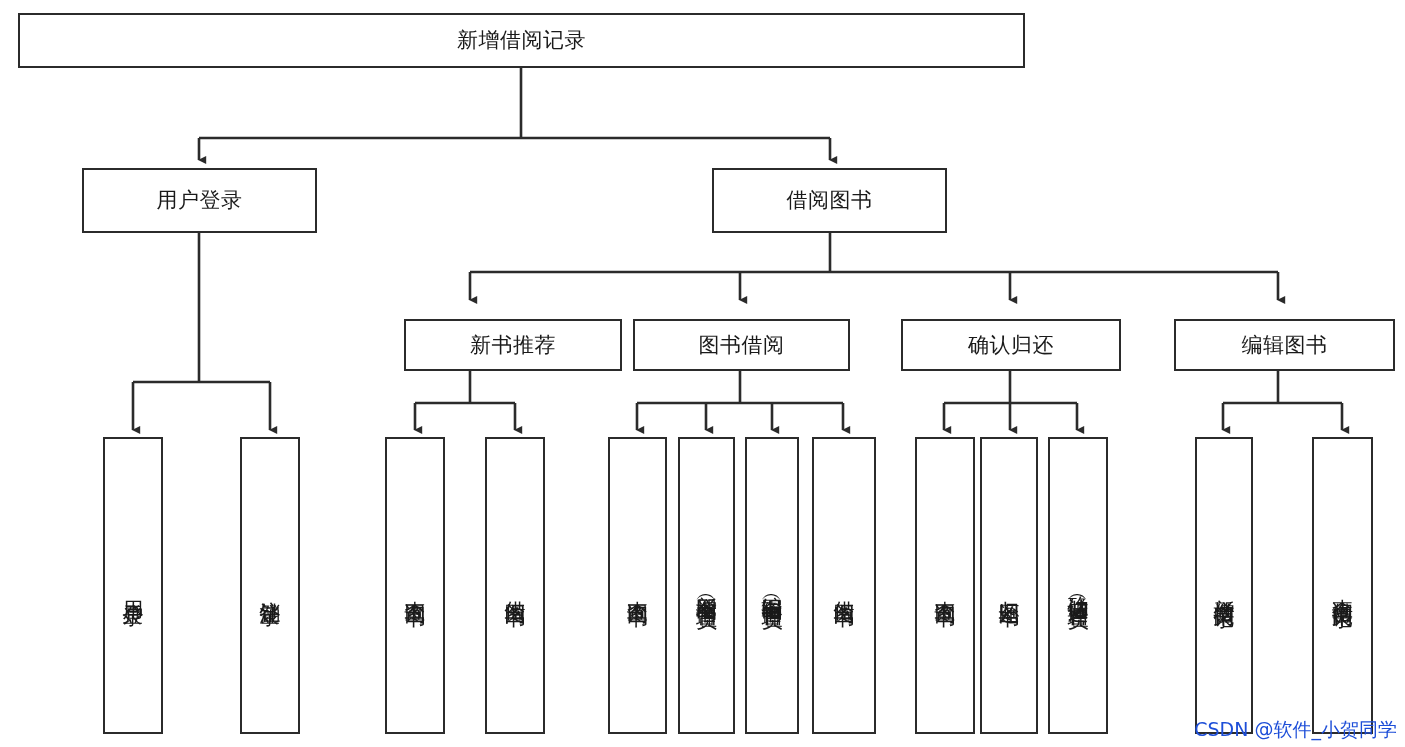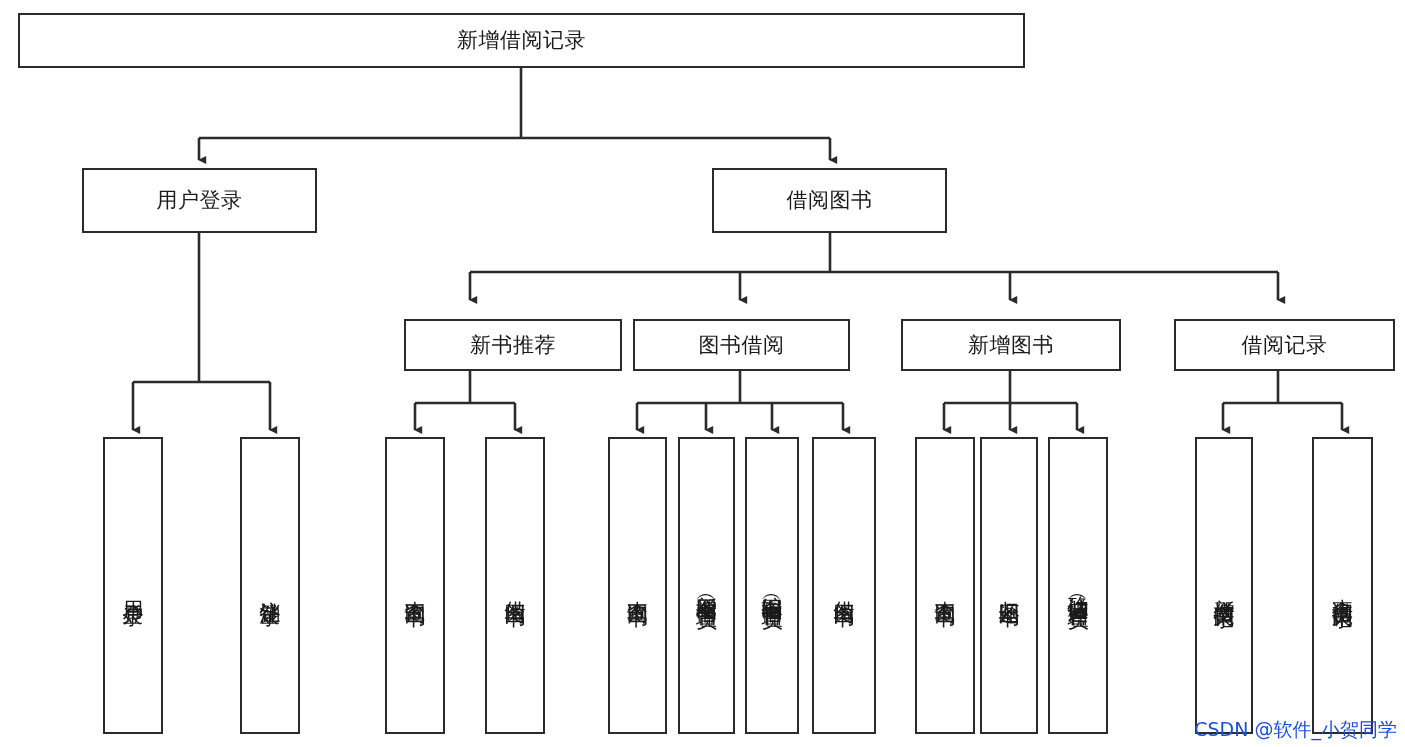--- a/index.html
+++ b/index.html
@@ -150,25 +150,25 @@
 
   <div class="node horiz" style="left:362px; top:319px; width:218px; height:52px;margin-left:42px;">
     <span class="node-label">新书推荐</span>
   </div>
 
   <div class="node horiz" style="left:633px; top:319px; width:217px; height:52px;">
     <span class="node-label">图书借阅</span>
   </div>
 
   <div class="node horiz" style="left:901px; top:319px; width:220px; height:52px;">
-    <span class="node-label">新增图书</span>
+    <span class="node-label">确认归还</span>
   </div>
 
   <div class="node horiz" style="left:1174px; top:319px; width:221px; height:52px;">
-    <span class="node-label">借阅记录</span>
+    <span class="node-label">编辑图书</span>
   </div>
 
   <div class="node vert" style="left:103px; top:437px; width:60px; height:297px;">
     <span class="node-label">用户登录</span>
   </div>
 
   <div class="node vert" style="left:240px; top:437px; width:60px; height:297px;">
     <span class="node-label">注销登录</span>
   </div>
 

